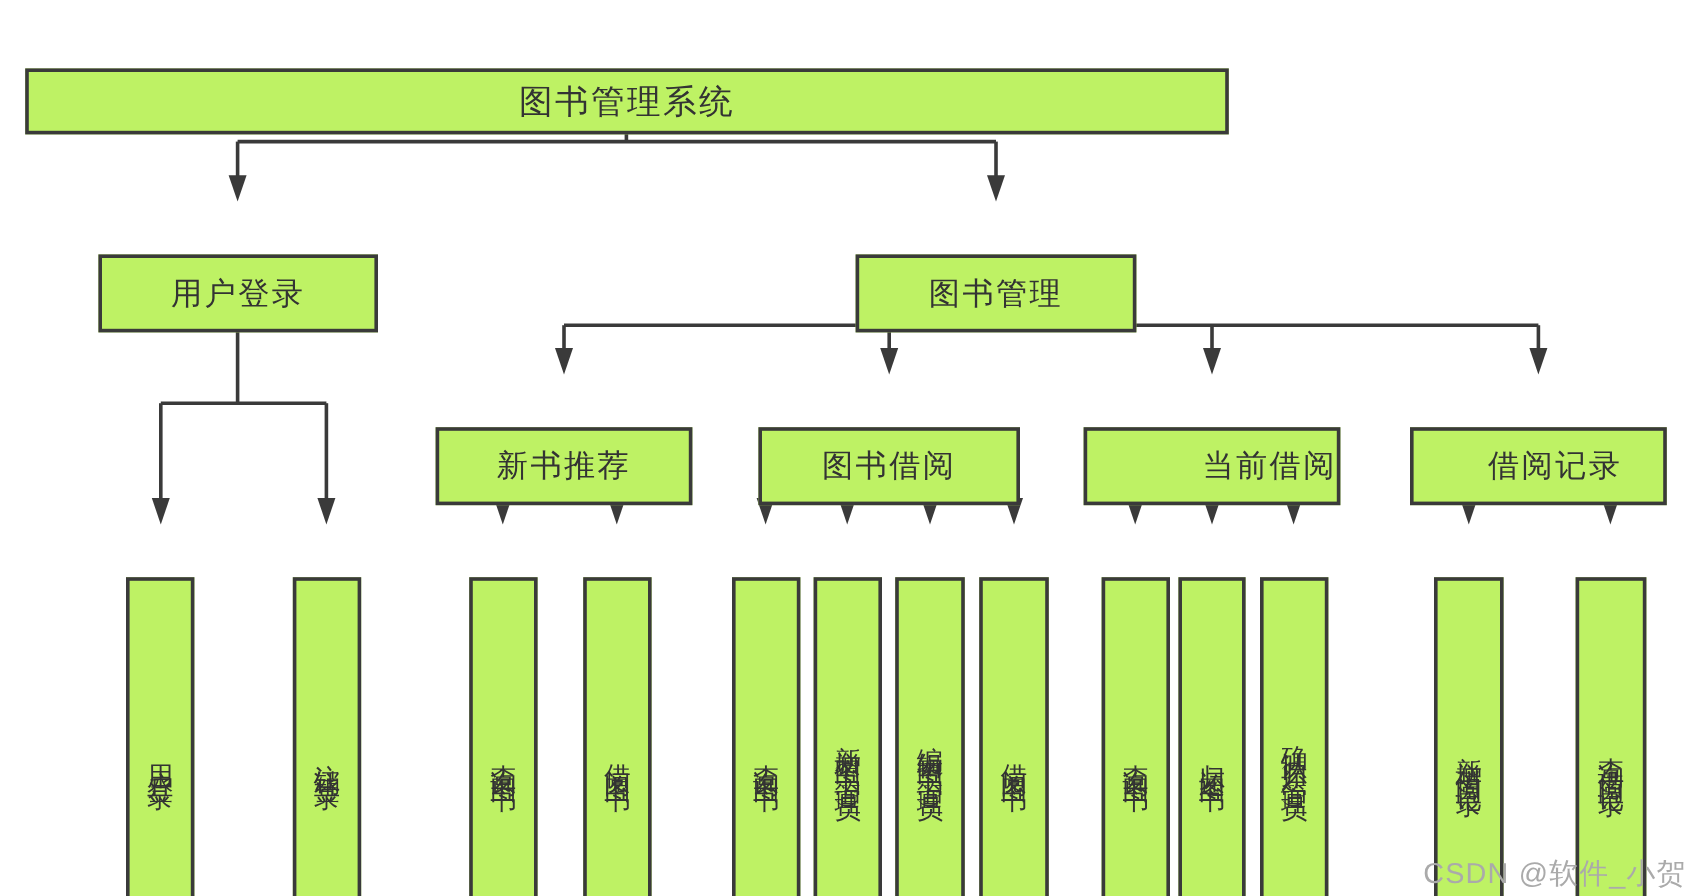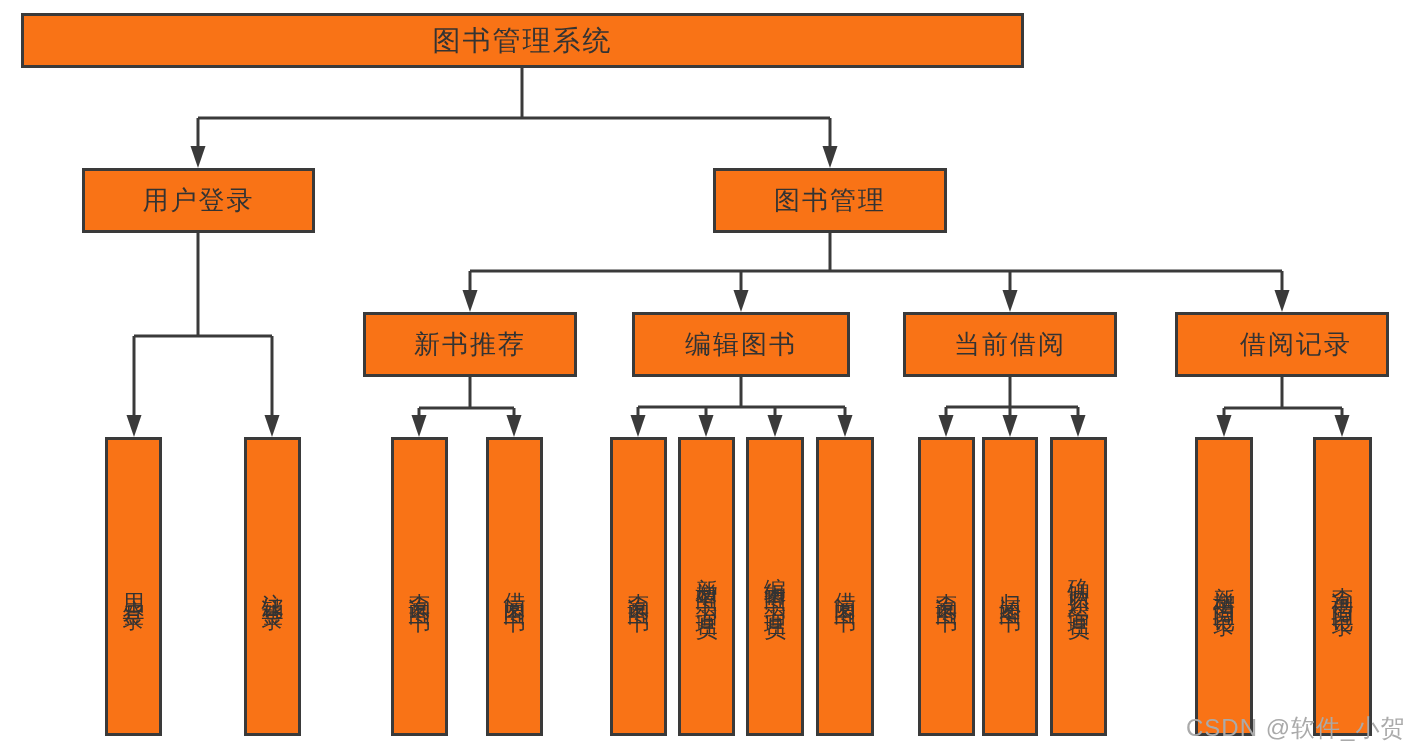--- a/index.html
+++ b/index.html
@@ -9,26 +9,27 @@
     font-family:"Liberation Sans", sans-serif;
     position:relative;
     overflow:hidden;
   }
   .stage{position:absolute;left:0;top:0;width:1405px;height:747px;}
   svg.wires{position:absolute;left:0;top:0;pointer-events:none;}
   .node{
     position:absolute;
     box-sizing:border-box;
     border:3px solid #3a3a3a;
-    background:#f97316;
+    background:#bef264;
     display:flex;
     align-items:center;
     justify-content:center;
     color:#333333;
     z-index:2;
+    margin-top:44px;
   }
   .h-node{font-size:26px;letter-spacing:2px;}
   .root-node{font-size:28px;letter-spacing:2px;}
   .v-node{font-size:22px;}
   .v-node .vtext{
     writing-mode:vertical-rl;
     text-orientation:mixed;
     letter-spacing:6px;
     line-height:1;
     white-space:nowrap;
@@ -123,23 +124,23 @@
     <span>用户登录</span>
   </div>
   <div class="node h-node" style="left:363px;top:312px;width:214px;height:65px;">
     <span>新书推荐</span>
   </div>
 
   <div class="node h-node" style="left:713px;top:168px;width:234px;height:65px;">
     <span>图书管理</span>
   </div>
   <div class="node h-node" style="left:632px;top:312px;width:218px;height:65px;">
-    <span>编辑图书</span>
+    <span>图书借阅</span>
   </div>
-  <div class="node h-node" style="left:903px;top:312px;width:214px;height:65px;">
+  <div class="node h-node" style="left:903px;top:312px;width:214px;height:65px;justify-content:flex-end;">
     <span>当前借阅</span>
   </div>
   <div class="node h-node" style="left:1175px;top:312px;width:214px;height:65px;padding-left:28px;">
     <span>借阅记录</span>
   </div>
 
   <div class="node v-node" style="left:105px;top:437px;width:57px;height:299px;">
     <span class="vtext">用户登录</span>
   </div>
   <div class="node v-node" style="left:244px;top:437px;width:57px;height:299px;">

